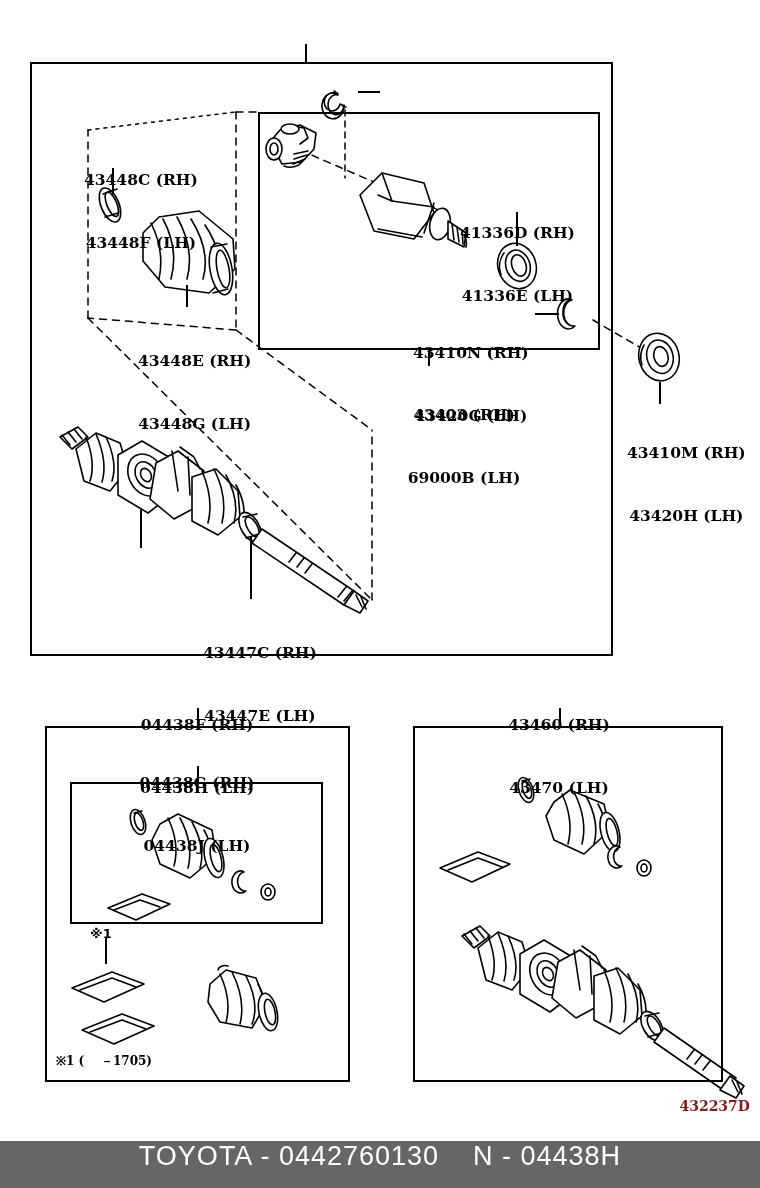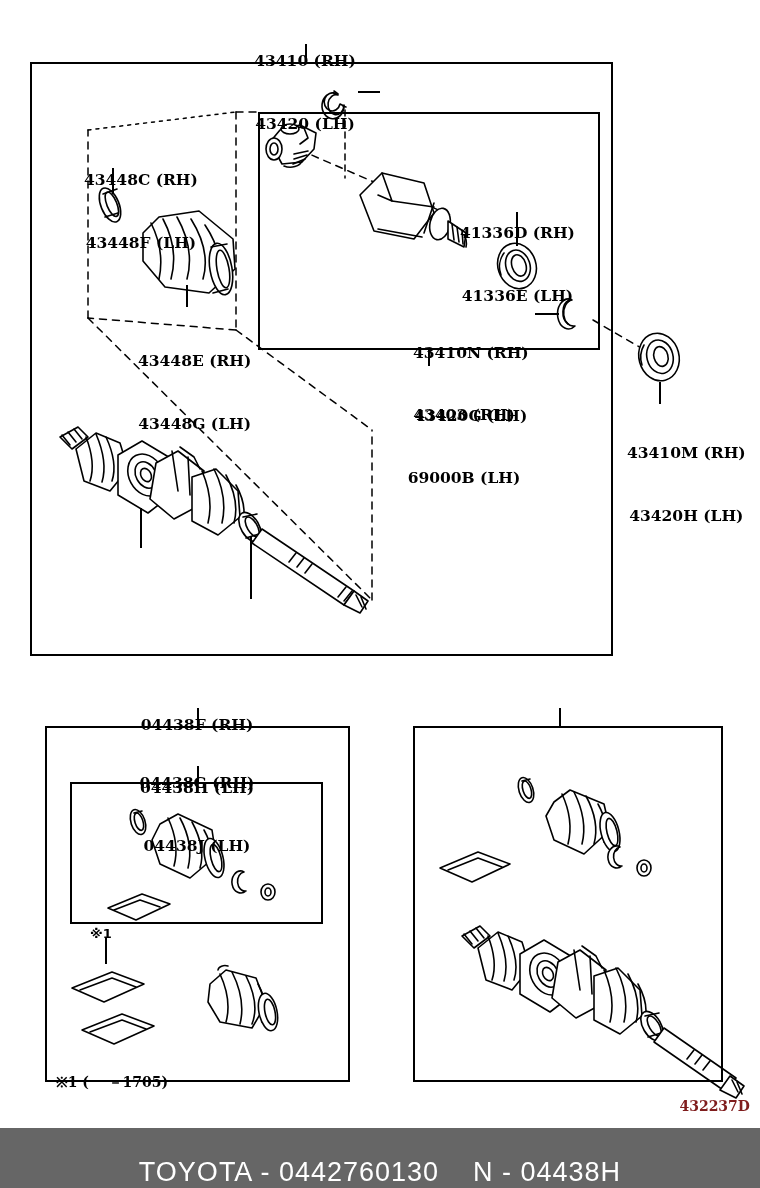--- a/index.html
+++ b/index.html
@@ -58,25 +58,25 @@
     width: 760px;
     height: 1188px;
     pointer-events: none;
   }
 
   
   #footer-bar {
     position: absolute;
     left: 0;
     width: 760px;
-    height: 60px;
+    height: 47px;
     bottom: 0;
     background: #666666;
     display: flex;
-    align-items: flex-end;
+    align-items: flex-start;
     justify-content: center;
   }
   #footer-text {
     font-family: "Liberation Sans", sans-serif;
     font-size: 27px;
     color: #ffffff;
     letter-spacing: 1px;
     white-space: pre;
   }
   #diagram-code {
@@ -85,24 +85,23 @@
     font-family: "DejaVu Serif", "Liberation Serif", serif;
     font-weight: bold;
     font-size: 14px;
     color: #7f1d1d;
     white-space: pre;
   }
   .note-text {
     position: absolute;
     font-family: "DejaVu Serif", "Liberation Serif", serif;
     font-weight: bold;
-    font-size: 14px;
+    font-size: 12px;
     color: #000000;
     white-space: pre;
-    margin-top: 20px;
   }
   .star-mark {
     position: absolute;
     font-family: "DejaVu Sans", sans-serif;
     font-weight: bold;
     font-size: 13px;
     color: #000000;
     white-space: pre;
   }
 </style>
@@ -365,24 +364,20 @@
   <div class="leader v" style="left:516px; top:212px; height:34px;"></div>
   <div class="leader h" style="left:535px; top:313px; width:24px;"></div>
   <div class="leader v" style="left:659px; top:382px; height:22px;"></div>
   <div class="leader v" style="left:140px; top:508px; height:40px;"></div>
   <div class="leader v" style="left:250px; top:537px; height:62px;"></div>
   <div class="leader v" style="left:197px; top:708px; height:18px;"></div>
   <div class="leader v" style="left:197px; top:766px; height:18px;"></div>
   <div class="leader v" style="left:559px; top:708px; height:18px;"></div>
   <div class="leader v" style="left:105px; top:938px; height:26px;"></div>
 
-  <div class="lbl center" style="left:305px; top:8px;">
-    <span class="ln">43410 (RH)</span>
-    <span class="ln">43420 (LH)</span>
-  </div>
 
 
   <div class="lbl" style="left:84px; top:127px;">
     <span class="ln">43448C (RH)</span>
     <span class="ln">43448F (LH)</span>
   </div>
 
   <div class="lbl" style="left:138px; top:308px;text-align:center;">
     <span class="ln">43448E (RH)</span>
     <span class="ln">43448G (LH)</span>
@@ -402,35 +397,43 @@
     <span class="ln">43403 (RH)</span>
     <span class="ln">69000B (LH)</span>
   </div>
 
   <div class="lbl" style="left:627px; top:400px;">
     <span class="ln">43410M (RH)</span>
     <span class="ln">43420H (LH)</span>
   </div>
 
 
+  <div class="lbl" style="left:203px; top:600px;">
+    <span class="ln">43447C (RH)</span>
+    <span class="ln">43447E (LH)</span>
+  </div>
 
   <div class="lbl center" style="left:197px; top:672px;">
     <span class="ln">04438F (RH)</span>
     <span class="ln hl-line">04438H (LH)</span>
   </div>
 
   <div class="lbl center" style="left:197px; top:730px;">
     <span class="ln">04438G (RH)</span>
     <span class="ln">04438J (LH)</span>
   </div>
 
   <div class="star-mark" style="left:90px; top:926px;">※1</div>
 
   <div class="note-text" style="left:56px; top:1052px;">※1 (    －1705)</div>
 
+  <div class="lbl center" style="left:559px; top:672px;">
+    <span class="ln">43460 (RH)</span>
+    <span class="ln">43470 (LH)</span>
+  </div>
 
   <div id="diagram-code" style="top:1098px;">432237D</div>
 
   <div id="footer-bar">
     <span id="footer-text">TOYOTA - 0442760130    N - 04438H</span>
   </div>
 
 </div>
 
 </body></html>

